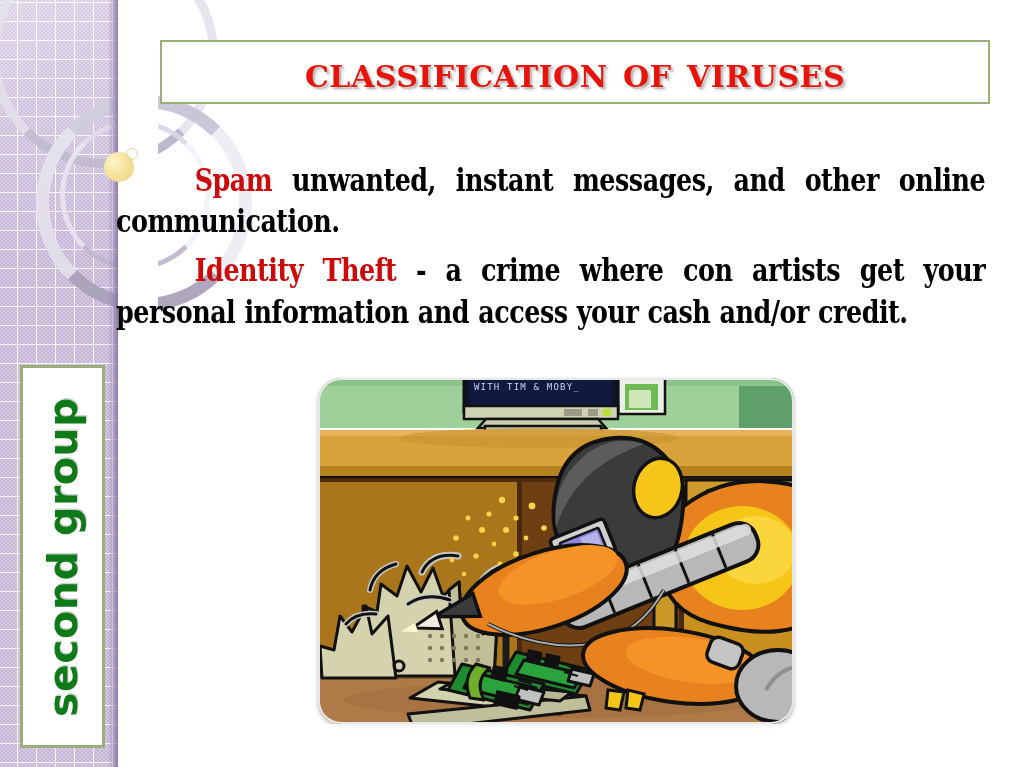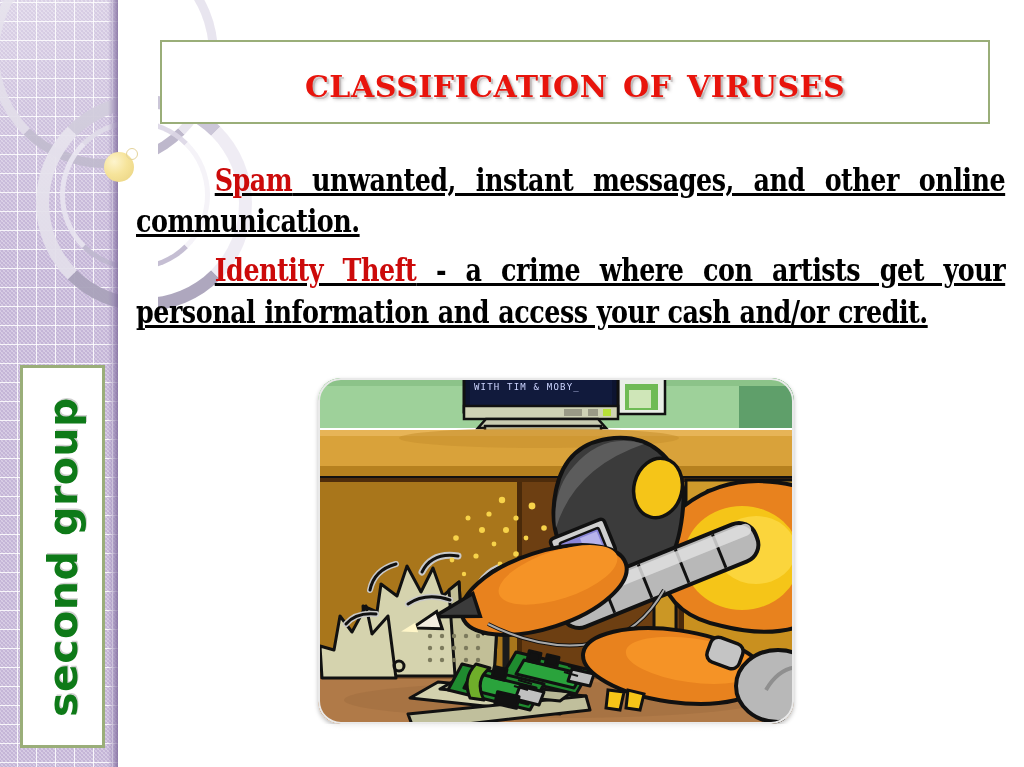--- a/index.html
+++ b/index.html
@@ -65,35 +65,35 @@
   .sidelabel span{
     transform:rotate(-90deg);white-space:nowrap;
     font-family:"DejaVu Sans", sans-serif;
     font-size:41px;font-weight:700;color:#0e7a18;
     letter-spacing:.5px;
     text-shadow:1.5px 1.5px 0 rgba(120,120,120,.35);
   }
 
   
   .title-box{
-    position:absolute;left:160px;top:40px;width:830px;height:84px;
+    position:absolute;left:160px;top:40px;width:830px;height:64px;
     background:#ffffff;border:2.5px solid #9aae79;box-sizing:border-box;
     display:flex;align-items:center;justify-content:center;
   }
   .title-text{
     font-family:"DejaVu Serif", serif;
     font-size:43px;font-weight:700;color:#e8140c;
     letter-spacing:.5px;white-space:nowrap;
     font-variant:small-caps;
     text-transform:lowercase;
     text-shadow:2px 2px 0 rgba(160,150,150,.45), 3px 3px 3px rgba(120,110,110,.30);
   }
 
   
-  .body-wrap{position:absolute;left:136px;top:160px;width:876px;text-decoration:underline;}
+  .body-wrap{position:absolute;left:116px;top:160px;width:876px;}
   p.para{
     margin:0 0 8px 0;
     font-family:"DejaVu Serif", serif;
     font-size:31px;line-height:1.33;font-weight:700;color:#000;
     text-align:justify;text-indent:96px;
     letter-spacing:-.6px;
     word-spacing:1px;
     transform:scaleX(.82);transform-origin:left top;width:121%;
   }
   p.para:last-child{text-align:justify;}

